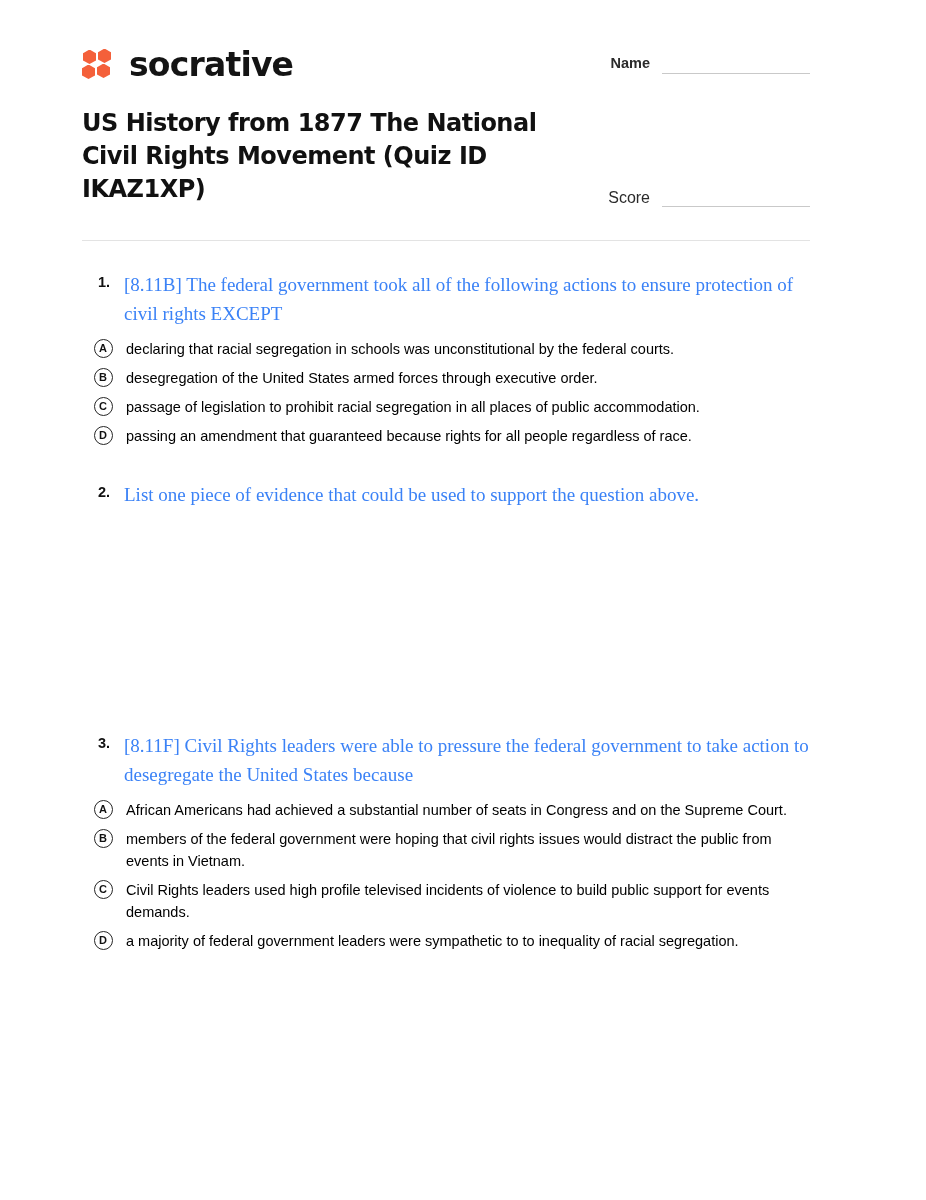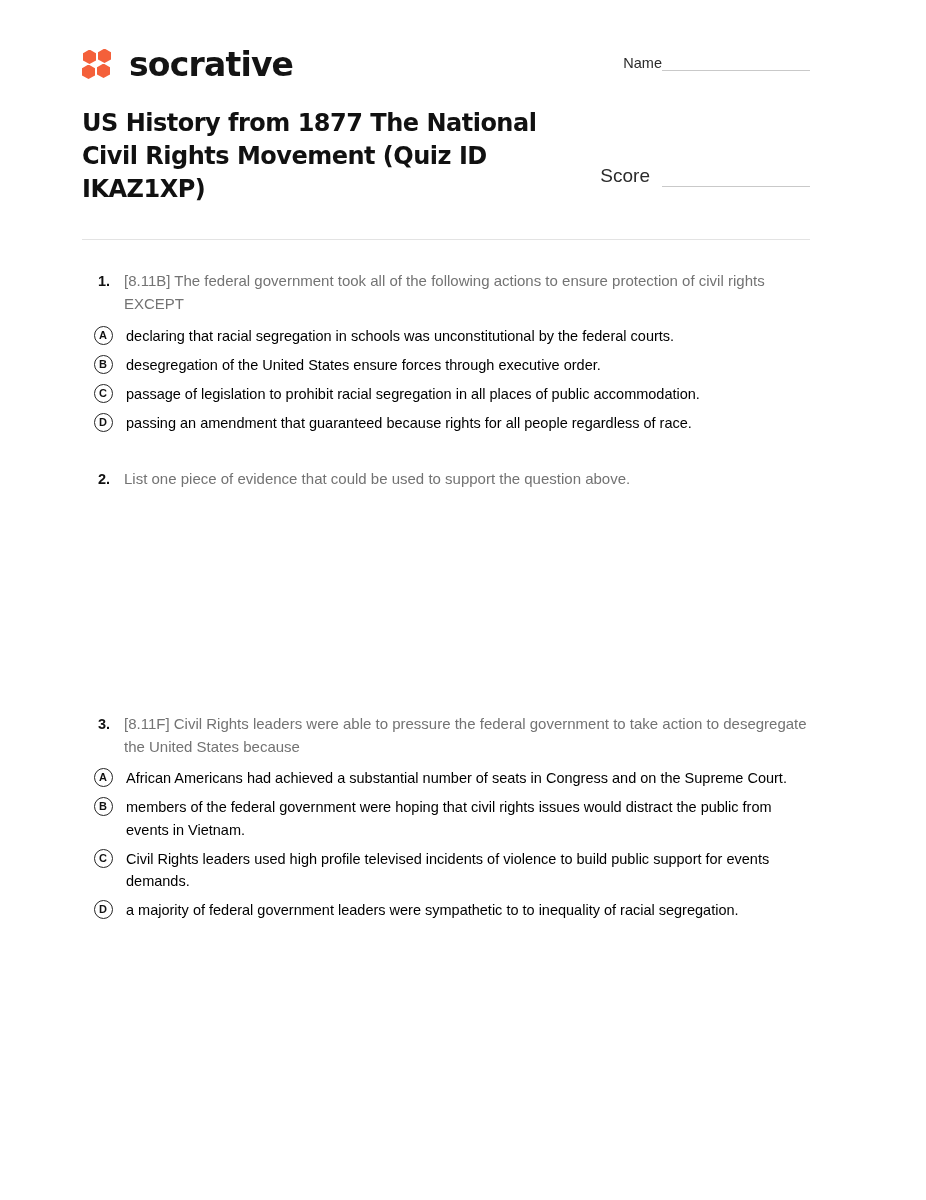--- a/index.html
+++ b/index.html
@@ -67,22 +67,24 @@
 
   .meta-fields {
     display: flex;
     flex-direction: column;
     gap: 5px;
     padding-top: 12px;
     min-width: 230px;
   }
   .meta-row {
     display: flex;
-    align-items: center;
+    align-items: flex-end;
     justify-content: flex-end;
+    gap: 12px;
+    font-weight: bold;
   }
   .meta-label {
     font-size: 14.5px;
     color: #2b2b2b;
     line-height: 1.35;
     white-space: nowrap;
   }
   .meta-rule {
     width: 148px;
     border-bottom: 1px solid #c9c9c9;
@@ -109,23 +111,24 @@
   }
   .score-wrap {
     display: flex;
     align-items: flex-end;
     justify-content: flex-end;
     gap: 12px;
     min-width: 230px;
     padding-top: 58px;
   }
   .score-label {
-    font-size: 19px;
+    font-size: 16px;
     color: #2b2b2b;
     white-space: nowrap;
+    margin-top: 24px;
   }
   .score-rule {
     width: 148px;
     border-bottom: 1px solid #c9c9c9;
     height: 14px;
   }
 
   
   .divider {
     margin: 33px 82px 0 82px;
@@ -149,24 +152,25 @@
     flex: none;
     text-align: right;
     padding-right: 14px;
     box-sizing: border-box;
     font-size: 14.5px;
     font-weight: 700;
     color: #111;
     line-height: 1.52;
   }
   .q-text {
-    font-size: 15px;
+    font-size: 19px;
     line-height: 1.52;
-    color: #737373;
+    color: #3b82f6;
     flex: 1;
+    font-family: Liberation Serif, serif;
   }
 
   .options { margin-top: 9px; }
   .option {
     display: flex;
     align-items: flex-start;
     gap: 0;
     margin-bottom: 7px;
   }
   .opt-bubble {
@@ -249,21 +253,21 @@
         <div class="option">
           <div class="opt-bubble">
             <span class="bubble">A</span>
           </div>
           <div class="opt-text">declaring that racial segregation in schools was unconstitutional by the federal courts.</div>
         </div>
         <div class="option">
           <div class="opt-bubble">
             <span class="bubble">B</span>
           </div>
-          <div class="opt-text">desegregation of the United States ensure forces through executive order.</div>
+          <div class="opt-text">desegregation of the United States armed forces through executive order.</div>
         </div>
         <div class="option">
           <div class="opt-bubble">
             <span class="bubble">C</span>
           </div>
           <div class="opt-text">passage of legislation to prohibit racial segregation in all places of public accommodation.</div>
         </div>
         <div class="option">
           <div class="opt-bubble">
             <span class="bubble">D</span>

